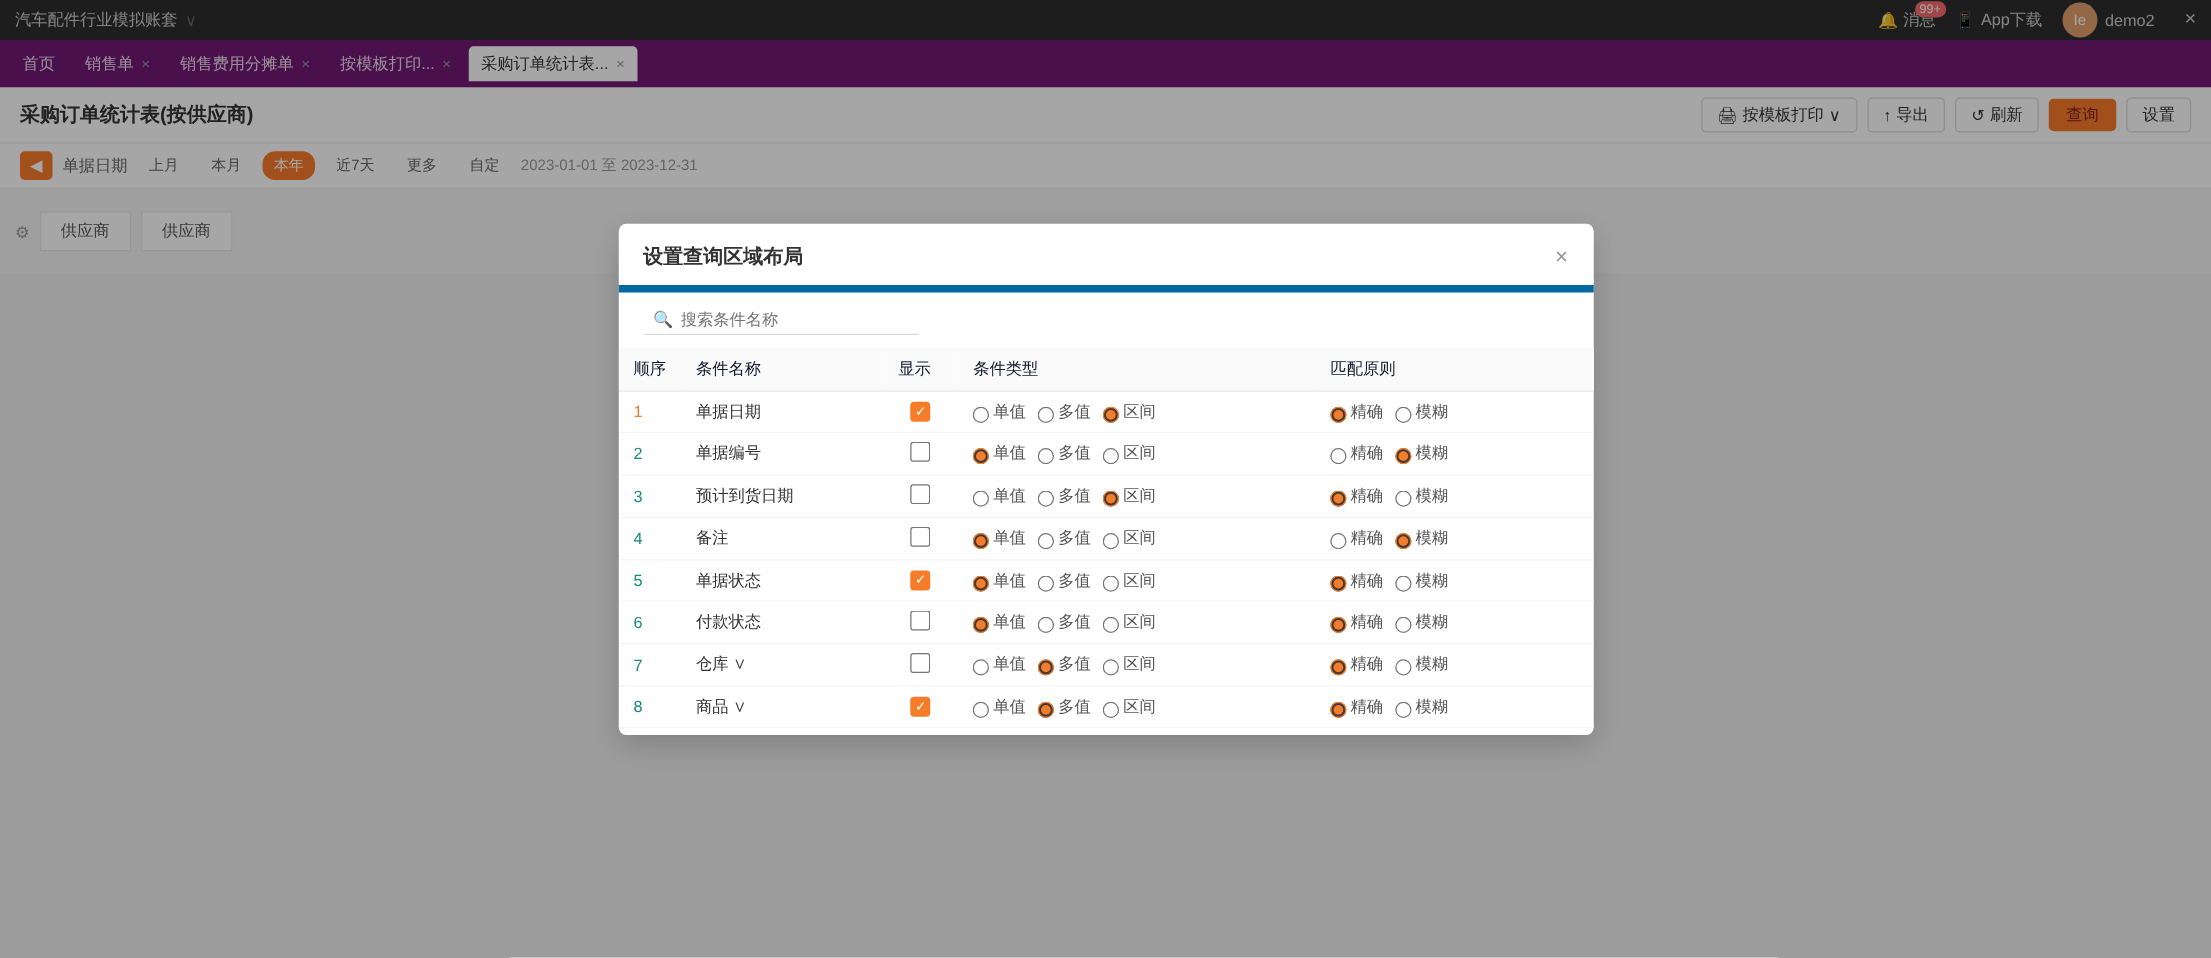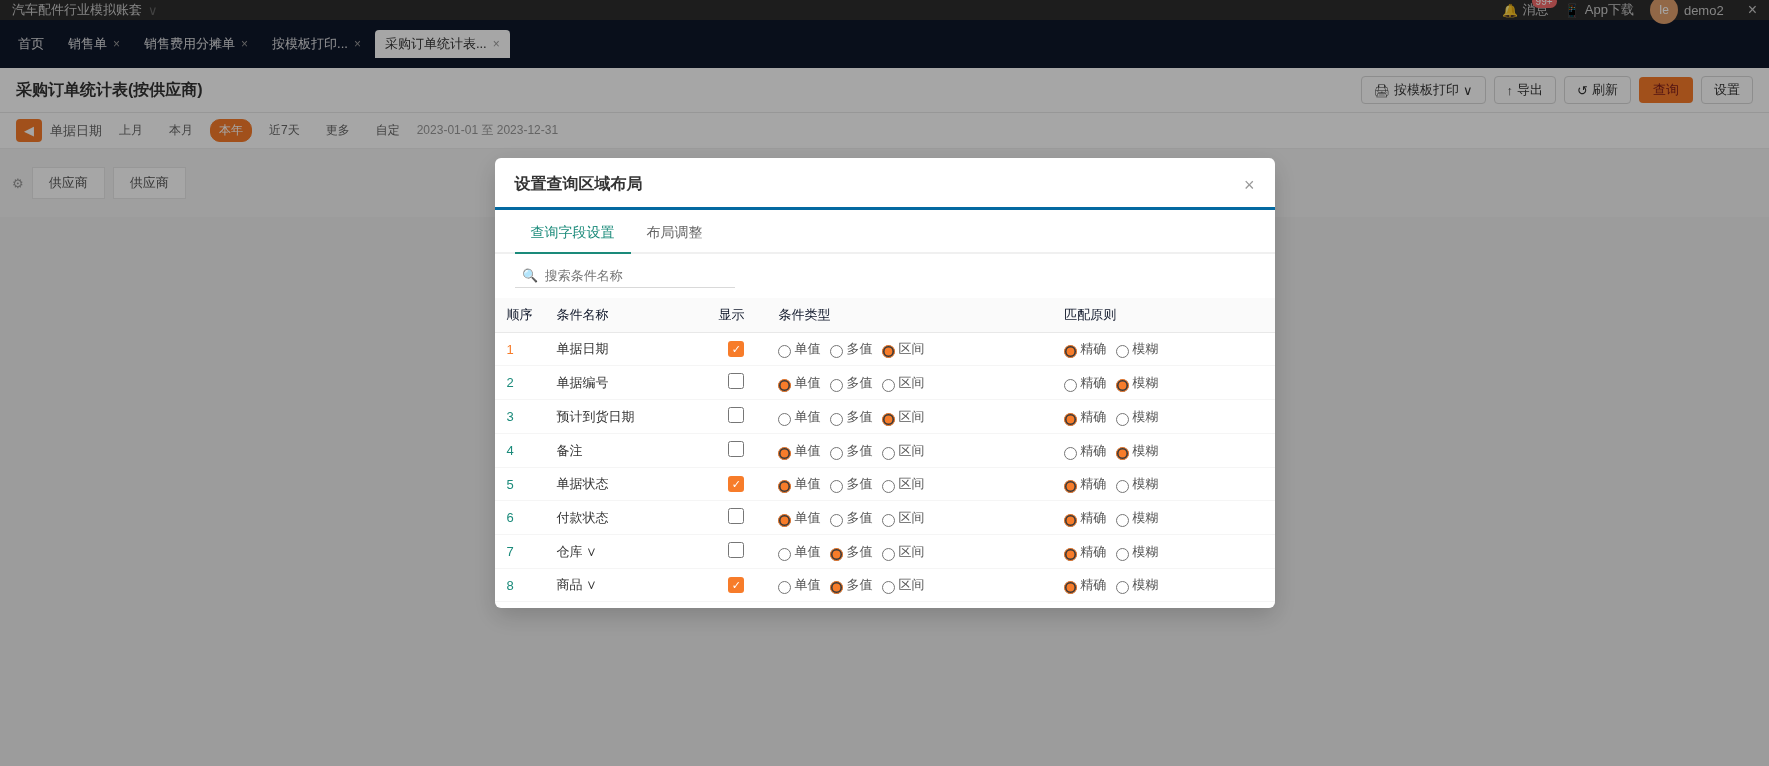--- a/index.html
+++ b/index.html
@@ -1,38 +1,38 @@
 <!DOCTYPE html>
 <html><head>
   <meta charset="utf-8">
   <style>
     * { box-sizing: border-box; margin: 0; padding: 0; }
     body { font-family: 'Microsoft YaHei', Arial, sans-serif; font-size: 13px; background: #f0f0f0; overflow: hidden; }
 
     
     .top-bar {
       background: #2d2d2d;
-      height: 20px;
+      height: 32px;
       display: flex;
       align-items: center;
       justify-content: space-between;
       padding: 0 12px;
       color: #ccc;
     }
     .top-bar-left { font-size: 13px; color: #ccc; display: flex; align-items: center; gap: 6px; }
     .top-bar-right { display: flex; align-items: center; gap: 16px; font-size: 13px; }
     .top-bar-right .notif { position: relative; display: flex; align-items: center; gap: 4px; cursor: pointer; color: #ccc; }
     .badge { background: #f56c6c; color: white; font-size: 10px; border-radius: 8px; padding: 1px 4px; position: absolute; top: -6px; right: -8px; }
     .user-avatar { width: 28px; height: 28px; border-radius: 50%; background: #e0a06e; display: flex; align-items: center; justify-content: center; color: white; font-size: 12px; }
     .close-top { color: #ccc; cursor: pointer; font-size: 16px; margin-left: 8px; }
 
     
     .tab-bar {
-      background: #0f172a;
-      height: 48px;
+      background: #701a75;
+      height: 38px;
       display: flex;
       align-items: center;
       padding: 0 8px;
       gap: 4px;
     }
     .tab-item {
       height: 28px;
       padding: 0 10px;
       border-radius: 4px 4px 0 0;
       display: flex;
@@ -95,21 +95,21 @@
       background: #fff;
       border-radius: 6px;
       width: 780px;
       max-height: 680px;
       box-shadow: 0 8px 24px rgba(0,0,0,0.18);
       display: flex;
       flex-direction: column;
     }
     .dialog-header {
       padding: 16px 20px 12px;
-      border-bottom: 3px solid #0369a1;
+      border-bottom: 6px solid #0369a1;
       display: flex;
       align-items: center;
       justify-content: space-between;
     }
     .dialog-title { font-size: 16px; font-weight: 600; color: #333; }
     .dialog-close { cursor: pointer; color: #999; font-size: 18px; line-height: 1; }
     .dialog-body { flex: 1; overflow: hidden; display: flex; flex-direction: column; padding: 0; }
 
     
     .dialog-tabs { display: flex; gap: 0; padding: 0 20px; border-bottom: 2px solid #f0f0f0; margin-top: 4px; }
@@ -242,28 +242,20 @@
 <div class="overlay">
   <div class="dialog">
 
     <div class="dialog-header">
       <span class="dialog-title">设置查询区域布局</span>
       <span class="dialog-close">×</span>
     </div>
 
     <div class="dialog-body">
 
-      <div class="dialog-tabs">
-        <div class="dialog-tab active">
-          <span>查询字段设置</span>
-        </div>
-        <div class="dialog-tab">
-          <span>布局调整</span>
-        </div>
-      </div>
 
       <div class="search-row">
         <div class="search-box">
           <span style="color:#999;">🔍</span>
           <input type="text" placeholder="搜索条件名称" style="">
         </div>
       </div>
 
       <div class="scroll-area">
         <table class="fields-table">

